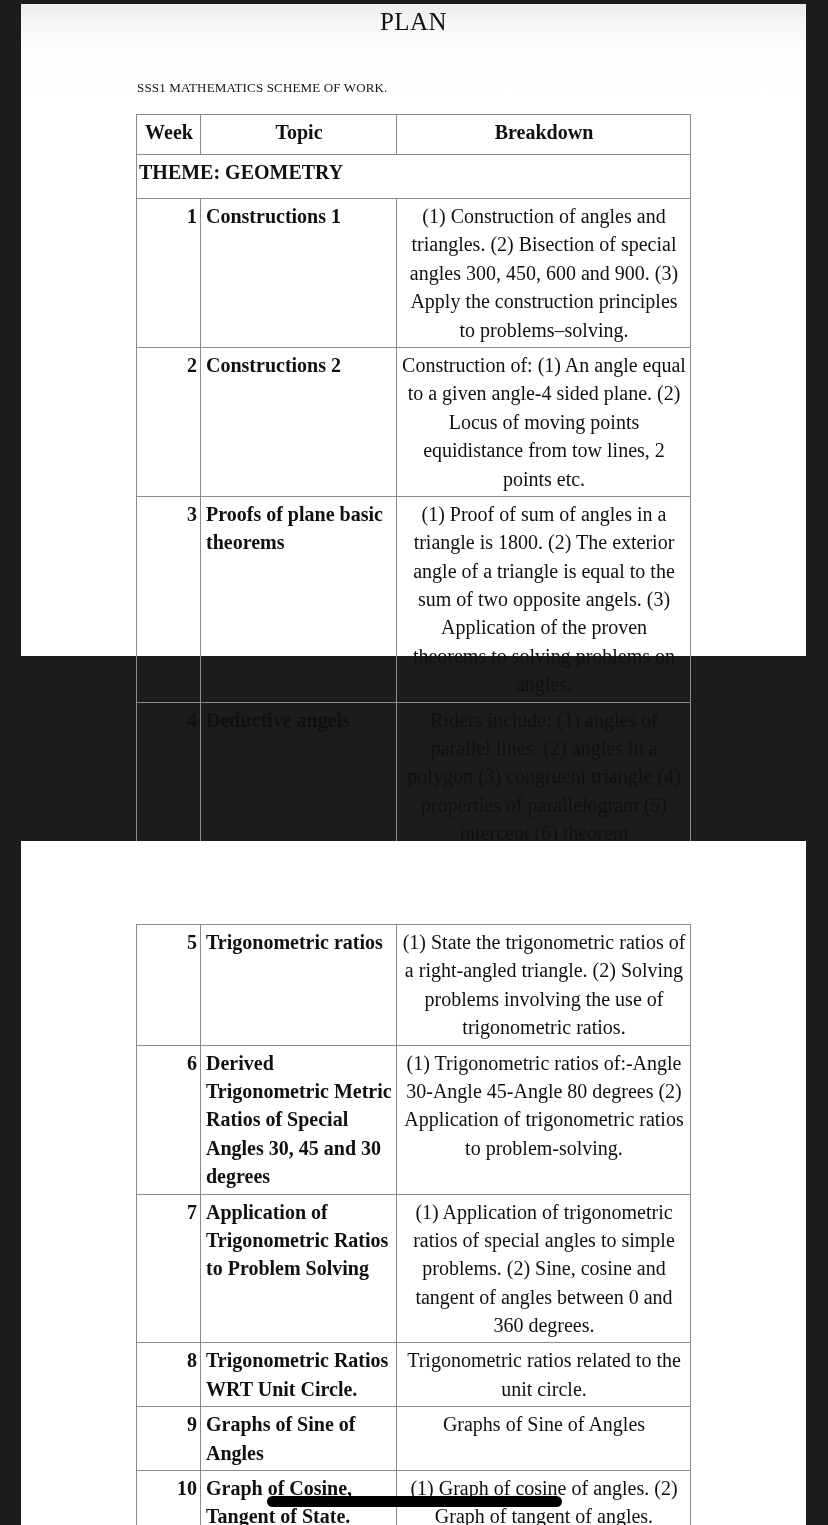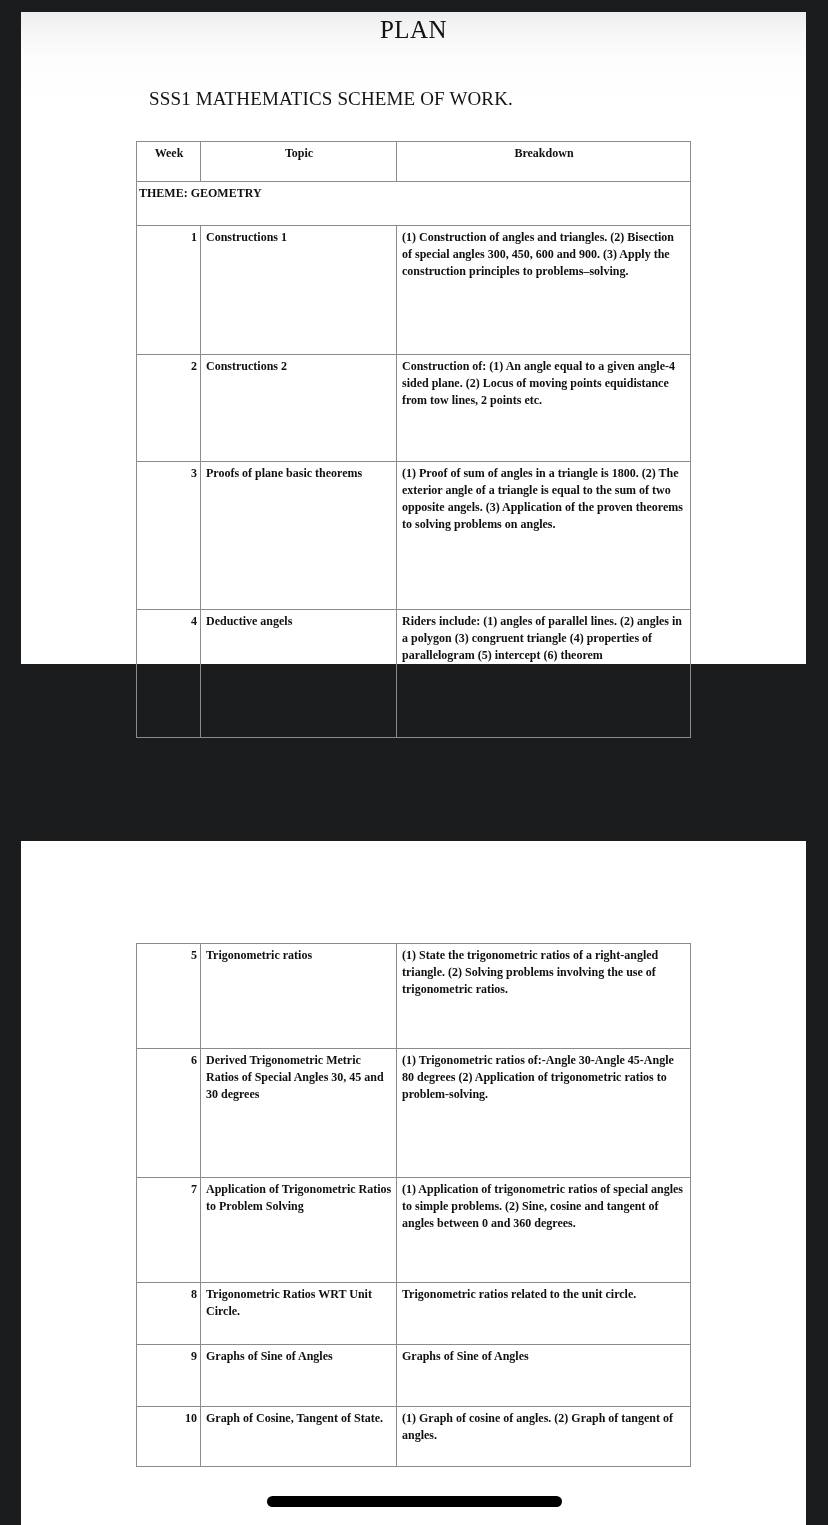--- a/index.html
+++ b/index.html
@@ -19,21 +19,21 @@
   }
 
   
   .page {
     position: absolute;
     left: 21px;
     width: 785px;
     background: #ffffff;
   }
   #page-1 {
-    top: 12px;
+    top: 4px;
     height: 652px;
     background: linear-gradient(to bottom, #eceded 0px, #f7f7f8 22px, #fdfdfd 48px, #ffffff 90px);
   }
   #page-2 {
     top: 841px;
     height: 684px;
     background: #ffffff;
   }
 
   
@@ -46,37 +46,35 @@
     letter-spacing: 0.4px;
     color: #121212;
     font-family: "Liberation Serif", "DejaVu Serif", serif;
     font-weight: 400;
   }
 
   .doc-subtitle {
     position: absolute;
     left: 116px;
     top: 76px;
-    font-size: 19px;
+    font-size: 13px;
     color: #141414;
     white-space: nowrap;
     letter-spacing: 0.15px;
-    margin-left: 12px;
   }
 
   
   .sow-table {
     position: absolute;
     border-collapse: collapse;
     table-layout: fixed;
     width: 554px;
-    font-size: 12px;
+    font-size: 20px;
     color: #101010;
     line-height: 1.42;
-    margin-top: 19px;
   }
   #table-page-1 { left: 115px; top: 110px; }
   #table-page-2 { left: 115px; top: 83px; }
 
   .sow-table td, .sow-table th {
     border: 1px solid #8b8b8b;
     vertical-align: top;
     padding: 3px 4px 3px 5px;
   }
 
@@ -99,21 +97,22 @@
 
   td.week-cell {
     text-align: right;
     font-weight: bold;
     padding-right: 3px;
   }
   td.topic-cell {
     font-weight: bold;
   }
   td.break-cell {
-    font-weight: bold;
+    font-weight: normal;
+    text-align: center;
   }
 
   
   tr.r1 td { height: 129px; }
   tr.r2 td { height: 107px; }
   tr.r3 td { height: 148px; }
   tr.r4 td { height: 128px; }
   tr.r5 td { height: 105px; }
   tr.r6 td { height: 129px; }
   tr.r7 td { height: 105px; }

